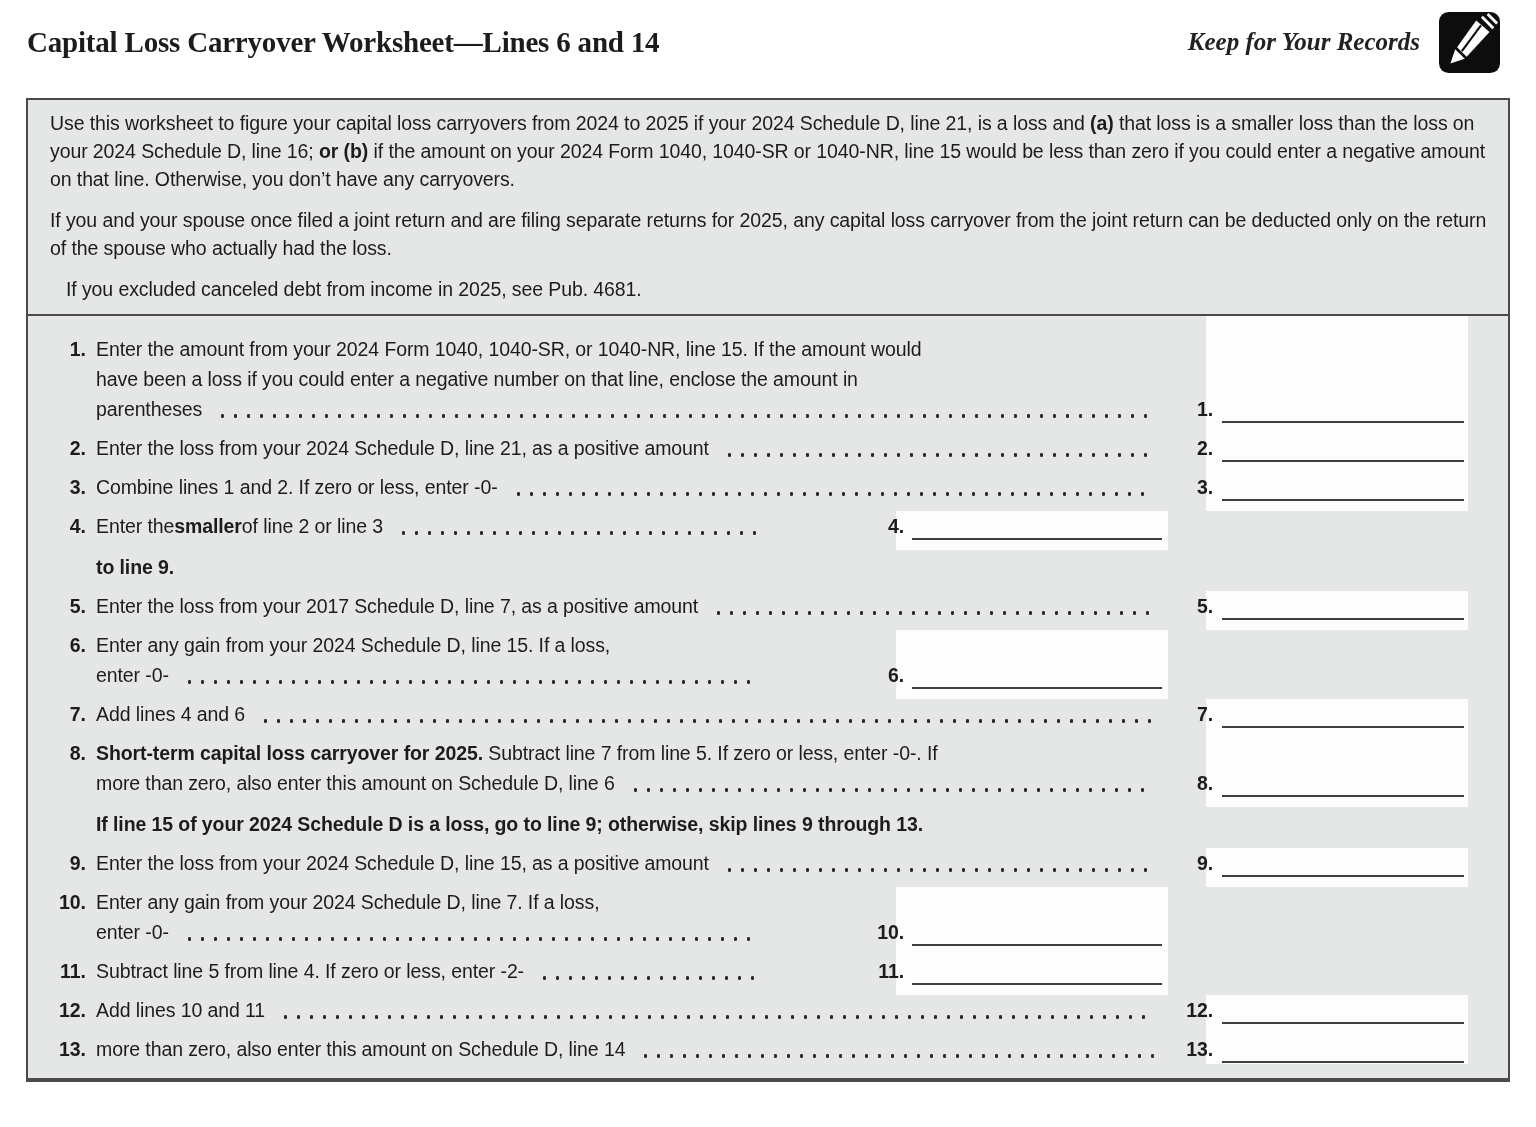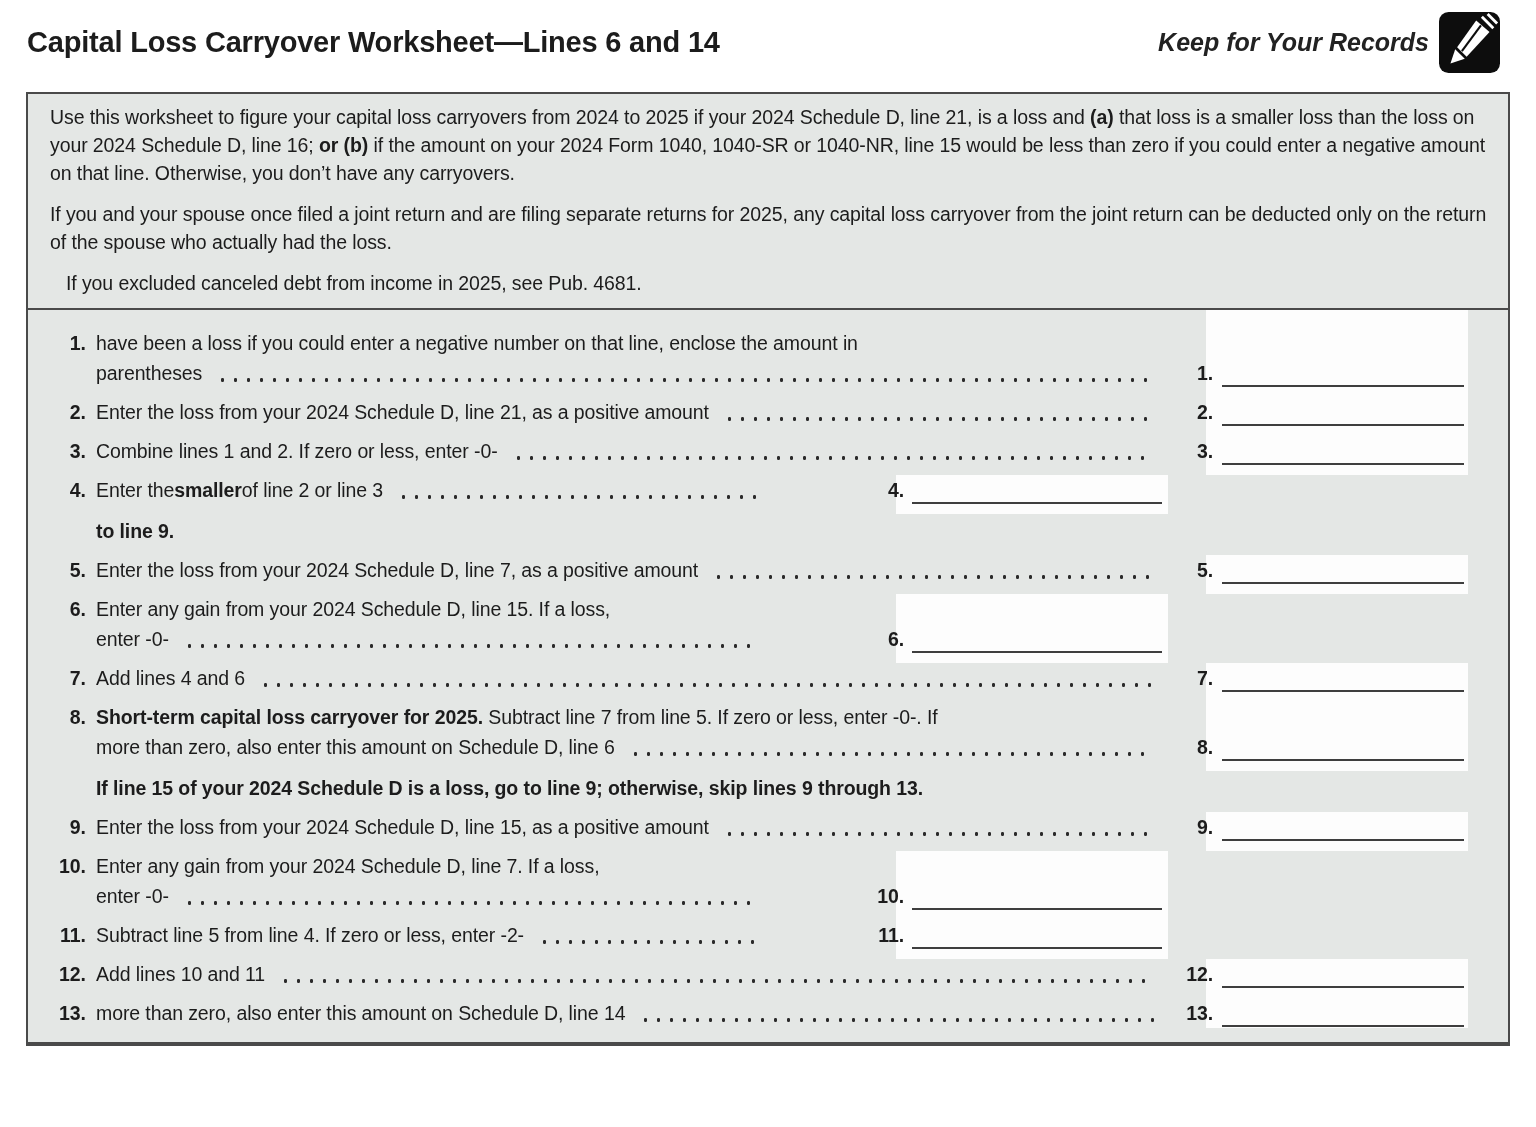--- a/index.html
+++ b/index.html
@@ -7,24 +7,24 @@
     width:1536px;height:1127px;overflow:hidden;
     font-family:"Liberation Sans","DejaVu Sans",sans-serif;
     color:#1c1c1c;
     -webkit-font-smoothing:antialiased;
   }
   .b{font-weight:bold;}
 
   
   .hdr{
     display:flex;align-items:center;justify-content:space-between;
-    padding:10px 36px 18px 27px;height:64px;
+    padding:10px 36px 24px 27px;height:64px;font-family:Liberation Serif, serif;
   }
   .title{font-size:29px;font-weight:bold;letter-spacing:-.2px;}
-  .hdr-right{display:flex;align-items:center;gap:10px;justify-content:center;}
+  .hdr-right{display:flex;align-items:center;gap:19px;justify-content:center;}
   .keep{font-size:25px;font-style:italic;font-weight:600;color:#222;}
   .pencil{width:61px;height:61px;display:block;}
 
   
   .intro{
     margin:0 26px;background:#e4e7e5;
     border:2px solid #4a4a4a;
     padding:9px 13px 11px 22px;
   }
   .intro p{
@@ -97,20 +97,21 @@
     <p><span>Use this worksheet to figure your capital loss carryovers from 2024 to 2025 if your 2024 Schedule D, line 21, is a loss and </span><span class="b">(a)</span><span> that loss is a smaller loss than the loss on your 2024 Schedule D, line 16; </span><span class="b">or (b)</span><span> if the amount on your 2024 Form 1040, 1040-SR or 1040-NR, line 15 would be less than zero if you could enter a negative amount on that line. Otherwise, you don’t have any carryovers.</span></p>
     <p><span>If you and your spouse once filed a joint return and are filing separate returns for 2025, any capital loss carryover from the joint return can be deducted only on the return of the spouse who actually had the loss.</span></p>
     <p><span>If you excluded canceled debt from income in 2025, see Pub. 4681.</span></p>
   </div>
 
 <div class="ws" id="ws-panel">
     <div class="row">
       <div class="bg bg-right bg-top"></div>
       <div class="c-num">1.</div>
       <div class="c-body">
+        <div class="tline"><span>Enter the amount from your 2024 Form 1040, 1040-SR, or 1040-NR, line 15. If the amount would</span></div>
         <div class="tline"><span>have been a loss if you could enter a negative number on that line, enclose the amount in</span></div>
         <div class="tline last">
           <span>parentheses</span>
           <div class="dots"></div>
           <span class="r-label">1.</span>
           <span class="uline uline-right"></span>
           <span class="r-after"></span>
         </div>
       </div>
     </div>
@@ -158,21 +159,21 @@
     <div class="row note">
       <div class="c-note">
         <div class="tline"><span class="b">to line 9.</span></div>
       </div>
     </div>
     <div class="row">
       <div class="bg bg-right"></div>
       <div class="c-num">5.</div>
       <div class="c-body">
         <div class="tline last">
-          <span>Enter the loss from your 2024 Schedule D, line 7, as a positive amount</span>
+          <span>Enter the loss from your 2017 Schedule D, line 7, as a positive amount</span>
           <div class="dots"></div>
           <span class="r-label">5.</span>
           <span class="uline uline-right"></span>
           <span class="r-after"></span>
         </div>
       </div>
     </div>
     <div class="row">
       <div class="bg bg-mid"></div>
       <div class="c-num">6.</div>

